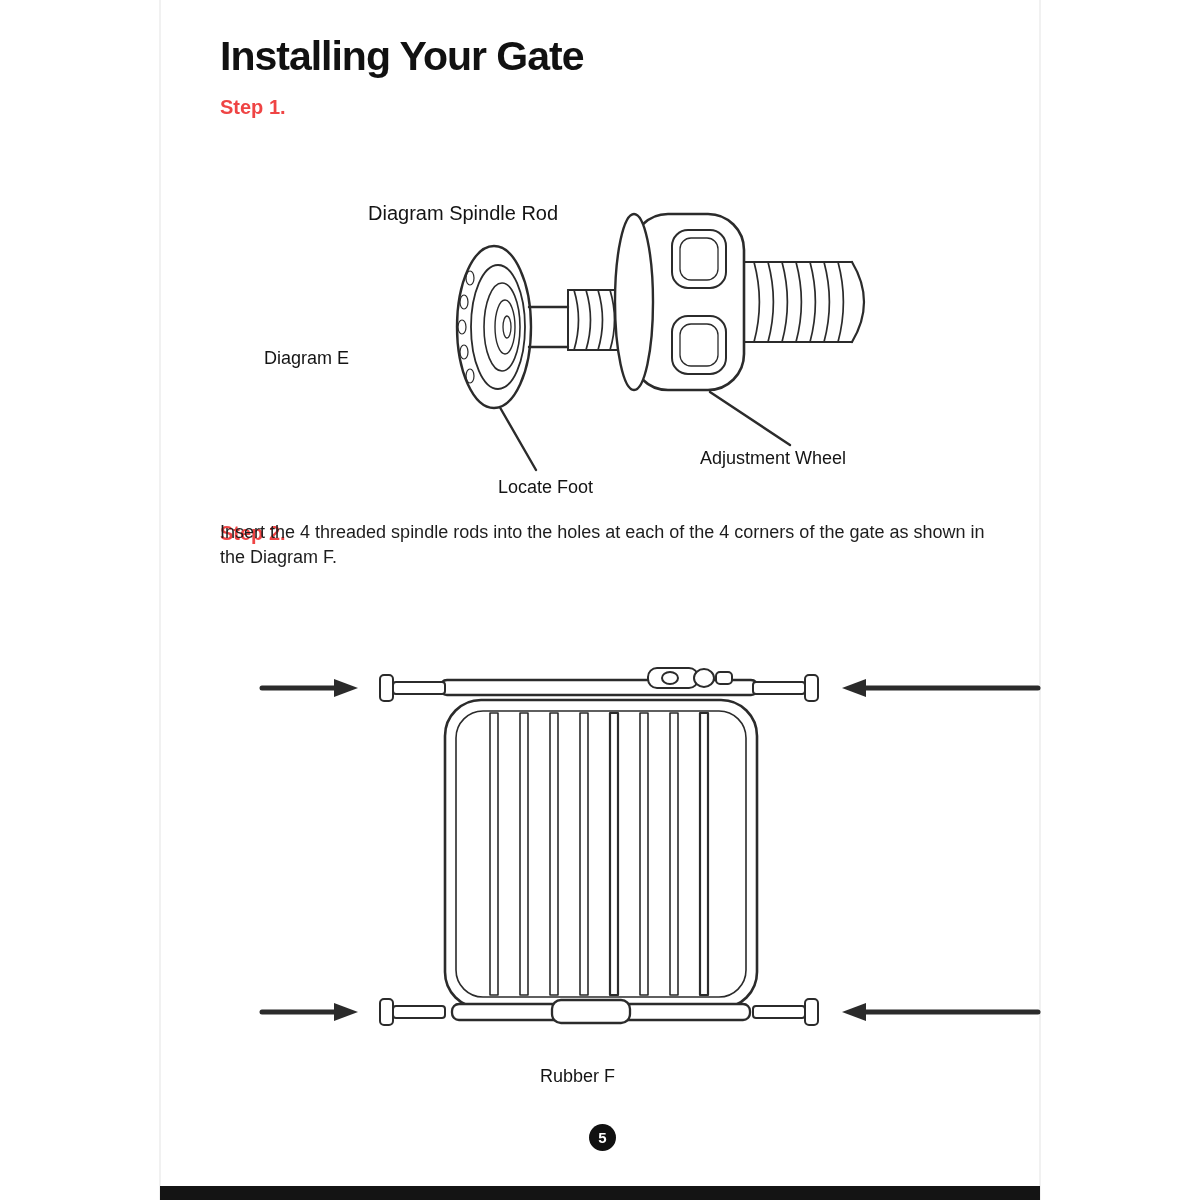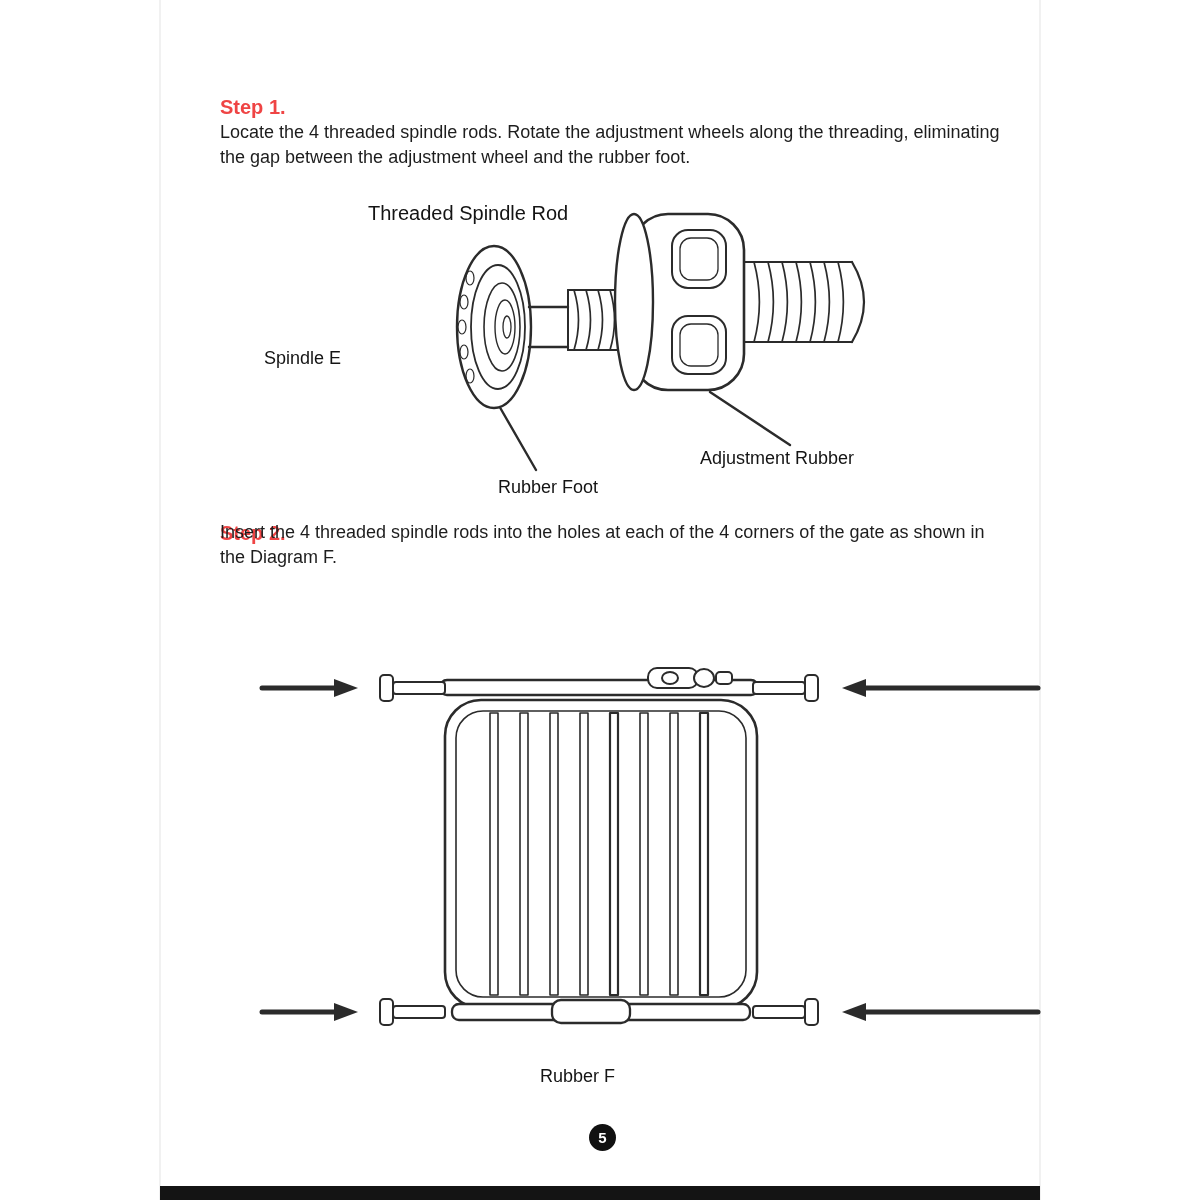--- a/index.html
+++ b/index.html
@@ -38,23 +38,23 @@
   .footer-bar { position:absolute; left:160px; top:1186px; width:880px; height:14px; background:#141414; }
 </style>
 </head>
 <body>
 
 <div class="sheet">
 
   <div class="page-edge left"></div>
   <div class="page-edge right"></div>
 
+  <h1 class="title">Installing Your Gate</h1>
 
   <div class="step-heading step1-heading">Step 1.</div>
-  <p class="step-body step1-body">Locate the 4 threaded spindle rods.  Rotate the adjustment wheels along the threading, eliminating the gap between the adjustment wheel and the rubber foot.</p>
 
   <figure class="diagram-e-figure">
     <svg viewBox="0 0 660 300">
       <g stroke="#2b2b2b" fill="none" stroke-width="2.4" stroke-linecap="round" stroke-linejoin="round">
 
         <line x1="258" y1="204" x2="296" y2="270"></line>
         <line x1="470" y1="192" x2="550" y2="245"></line>
 
         <g>
           <ellipse cx="254" cy="127" rx="37" ry="81" fill="#fff"></ellipse>
@@ -100,24 +100,24 @@
           <path d="M542 62c7 26 7 54 0 80" stroke-width="1.7"></path>
           <path d="M556 62c7 26 7 54 0 80" stroke-width="1.7"></path>
           <path d="M570 62c7 26 7 54 0 80" stroke-width="1.7"></path>
           <path d="M584 62c7 26 7 54 0 80" stroke-width="1.7"></path>
           <path d="M598 62c7 26 7 54 0 80" stroke-width="1.7"></path>
         </g>
       </g>
     </svg>
   </figure>
 
-  <span class="lbl callout-top">Threaded Spindle Rod</span>
-  <span class="lbl diagram-e-label">Spindle E</span>
-  <span class="lbl callout-rubber-foot">Rubber Foot</span>
-  <span class="lbl callout-adjustment-wheel">Adjustment Rubber</span>
+  <span class="lbl callout-top">Diagram Spindle Rod</span>
+  <span class="lbl diagram-e-label">Diagram E</span>
+  <span class="lbl callout-rubber-foot">Locate Foot</span>
+  <span class="lbl callout-adjustment-wheel">Adjustment Wheel</span>
 
   <div class="step-heading step2-heading">Step 2.</div>
   <p class="step-body step2-body">Insert the 4 threaded spindle rods into the holes at each of the 4 corners of the gate as shown in the Diagram F.</p>
 
   <figure class="diagram-f-figure">
     <svg viewBox="0 0 820 400">
       <g stroke="#2b2b2b" fill="none" stroke-width="2.3" stroke-linecap="round" stroke-linejoin="round">
 
         <g>
           <rect x="205" y="40" width="312" height="308" rx="36" fill="#fff" stroke-width="2.6"></rect>

